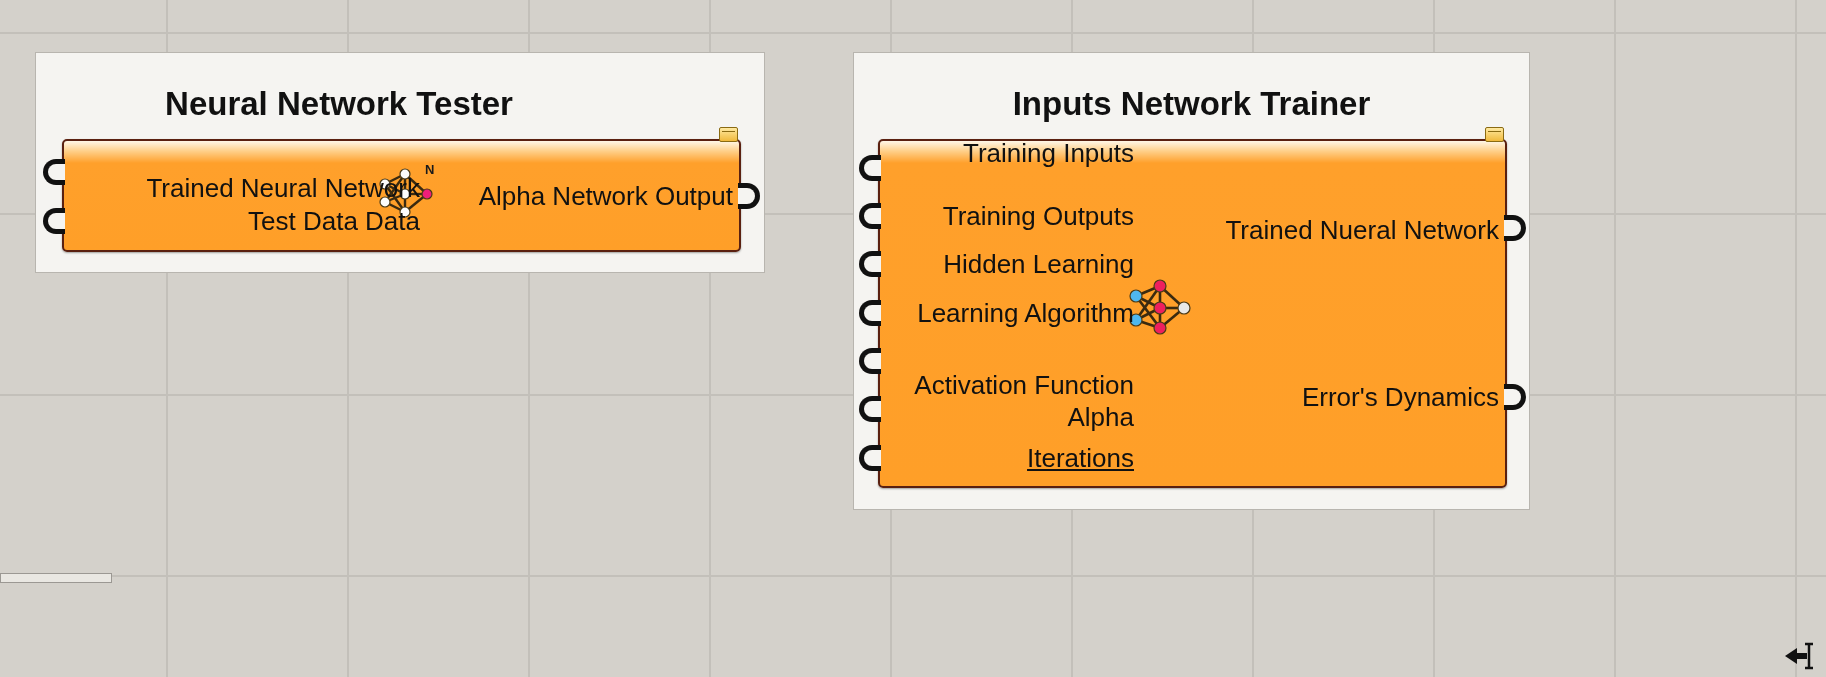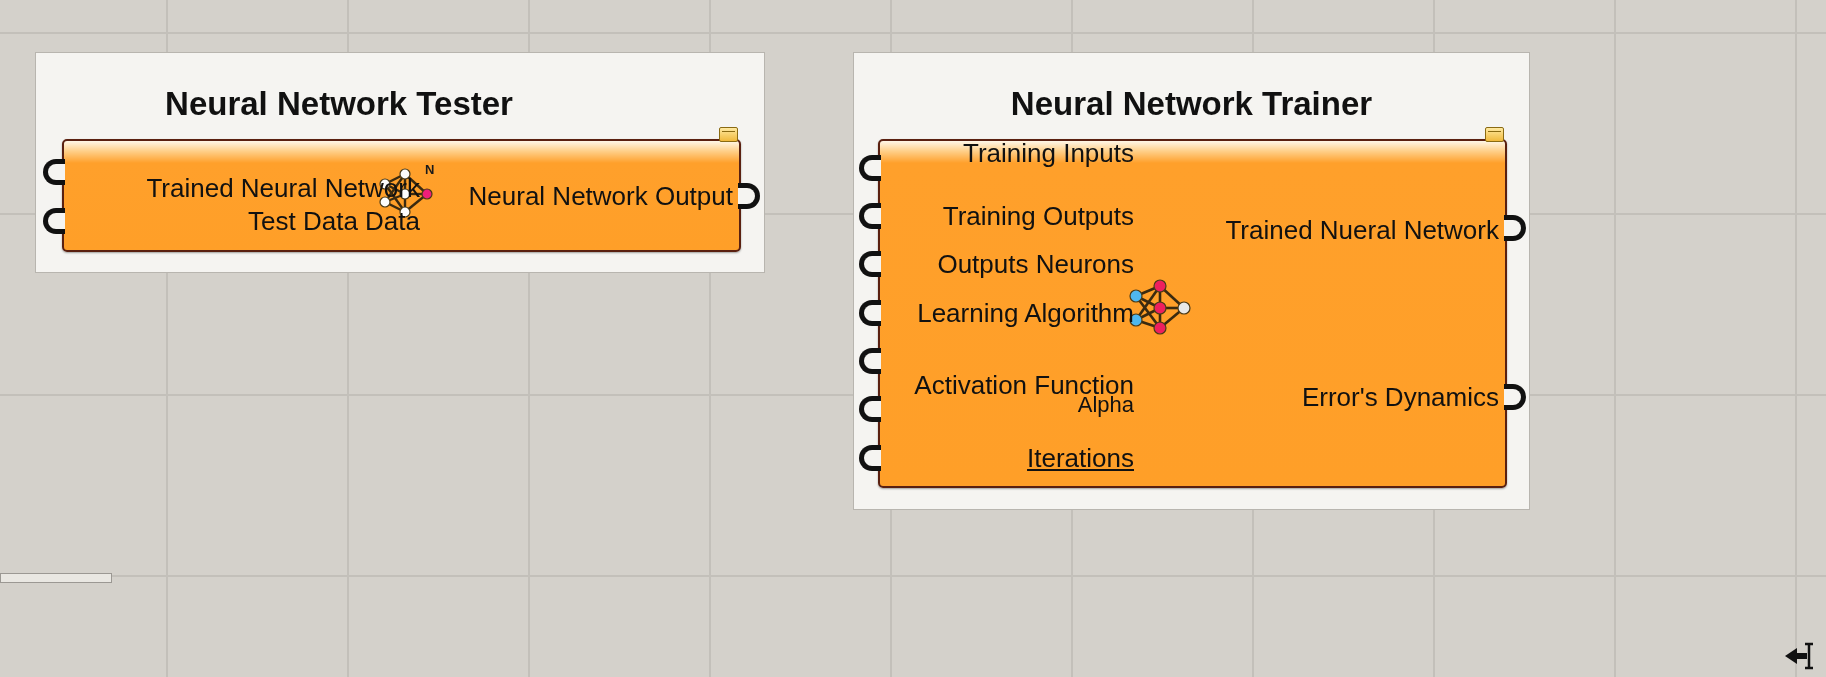--- a/index.html
+++ b/index.html
@@ -138,23 +138,23 @@
       <circle cx="30" cy="30" r="5" fill="#fdfdfd" stroke="#4a3a18" stroke-width="1.2"></circle>
       <circle cx="30" cy="48" r="5" fill="#fdfdfd" stroke="#4a3a18" stroke-width="1.2"></circle>
       <circle cx="52" cy="30" r="5" fill="#ee1f7a" stroke="#4a3a18" stroke-width="1.2"></circle>
       <text x="50" y="10" font-size="13" font-weight="bold" font-family="&quot;Liberation Sans&quot;, sans-serif" fill="#1a1a1a">N</text>
     </svg>
     <div class="port-nub left" style="left: 43px; top: 159px;"></div>
     <div class="port-label port-in" style="left: 68px; width: 352px; top: 159px; font-size: 26px; margin-top: 16px;">Trained Neural Network</div>
     <div class="port-nub left" style="left: 43px; top: 208px;"></div>
     <div class="port-label port-in" style="left: 68px; width: 352px; top: 208px; font-size: 26px;">Test Data Data</div>
     <div class="port-nub right" style="left: 738px; top: 183px;"></div>
-    <div class="port-label port-out" style="right: 1093px; top: 183px; text-align: right; font-size: 26px;">Neural Network Output</div>
+    <div class="port-label port-out" style="right: 1093px; top: 183px; text-align: right; font-size: 26px;">Alpha Network Output</div>
     <div class="group-box" style="left: 853px; top: 52px; width: 677px; height: 458px;"></div>
-    <div class="group-title" style="top: 85px; left: 853px; width: 677px; font-size: 33px;">Neural Network Trainer</div>
+    <div class="group-title" style="top: 85px; left: 853px; width: 677px; font-size: 33px;">Inputs Network Trainer</div>
     <div class="component" style="left: 878px; top: 139px; width: 629px; height: 349px;"></div>
     <div class="bubble" style="left: 1485px; top: 127px;"></div>
     <svg viewBox="0 0 70 64" width="70" height="64" style="position: absolute; left: 1126px; top: 276px;">
       <line x1="10" y1="20" x2="34" y2="10" stroke="#3a2a10" stroke-width="2.6"></line>
       <line x1="10" y1="20" x2="34" y2="32" stroke="#3a2a10" stroke-width="2.6"></line>
       <line x1="10" y1="20" x2="34" y2="52" stroke="#3a2a10" stroke-width="2.6"></line>
       <line x1="10" y1="44" x2="34" y2="10" stroke="#3a2a10" stroke-width="2.6"></line>
       <line x1="10" y1="44" x2="34" y2="32" stroke="#3a2a10" stroke-width="2.6"></line>
       <line x1="10" y1="44" x2="34" y2="52" stroke="#3a2a10" stroke-width="2.6"></line>
       <line x1="34" y1="10" x2="58" y2="32" stroke="#3a2a10" stroke-width="2.6"></line>
@@ -167,27 +167,27 @@
       <circle cx="34" cy="10" r="6" fill="#ee1f5e" stroke="#4a3a18" stroke-width="1.2"></circle>
       <circle cx="34" cy="32" r="6" fill="#ee1f5e" stroke="#4a3a18" stroke-width="1.2"></circle>
       <circle cx="34" cy="52" r="6" fill="#ee1f5e" stroke="#4a3a18" stroke-width="1.2"></circle>
       <circle cx="58" cy="32" r="6" fill="#e8e8e8" stroke="#4a3a18" stroke-width="1.2"></circle>
     </svg>
     <div class="port-nub left" style="left: 859px; top: 155px;"></div>
     <div class="port-label port-in" style="left: 884px; width: 250px; top: 140px; font-size: 26px;">Training Inputs</div>
     <div class="port-nub left" style="left: 859px; top: 203px;"></div>
     <div class="port-label port-in" style="left: 884px; width: 250px; top: 203px; font-size: 26px;">Training Outputs</div>
     <div class="port-nub left" style="left: 859px; top: 251px;"></div>
-    <div class="port-label port-in" style="left: 884px; width: 250px; top: 251px; font-size: 26px;">Outputs Neurons</div>
+    <div class="port-label port-in" style="left: 884px; width: 250px; top: 251px; font-size: 26px;">Hidden Learning</div>
     <div class="port-nub left" style="left: 859px; top: 300px;"></div>
     <div class="port-label port-in" style="left: 884px; width: 250px; top: 300px; font-size: 26px; text-align: right;">Learning Algorithm</div>
     <div class="port-nub left" style="left: 859px; top: 348px;"></div>
     <div class="port-label port-in" style="left: 884px; width: 250px; top: 348px; font-size: 26px; margin-top: 24px;">Activation Function</div>
     <div class="port-nub left" style="left: 859px; top: 396px;"></div>
-    <div class="port-label port-in" style="left: 884px; width: 250px; top: 394px; font-size: 22px;">Alpha</div>
+    <div class="port-label port-in" style="left: 884px; width: 250px; top: 404px; font-size: 26px;">Alpha</div>
     <div class="port-nub left" style="left: 859px; top: 445px;"></div>
     <div class="port-label port-in" style="left: 884px; width: 250px; top: 445px; font-size: 26px; text-decoration: underline;">Iterations</div>
     <div class="port-nub right" style="left: 1504px; top: 215px;"></div>
     <div class="port-label port-out" style="right: 327px; top: 217px; text-align: right; font-size: 26px;">Trained Nueral Network</div>
     <div class="port-nub right" style="left: 1504px; top: 384px;"></div>
     <div class="port-label port-out" style="right: 327px; top: 384px; text-align: right; font-size: 26px;">Error's Dynamics</div>
   </div>
 
 <div class="scroll-stub" id="scroll-stub" style="left: 0px; top: 573px; width: 112px; height: 10px;"></div>
 

